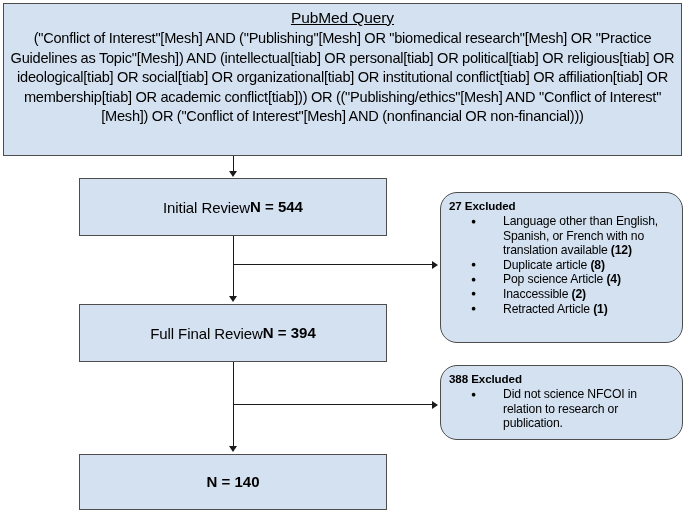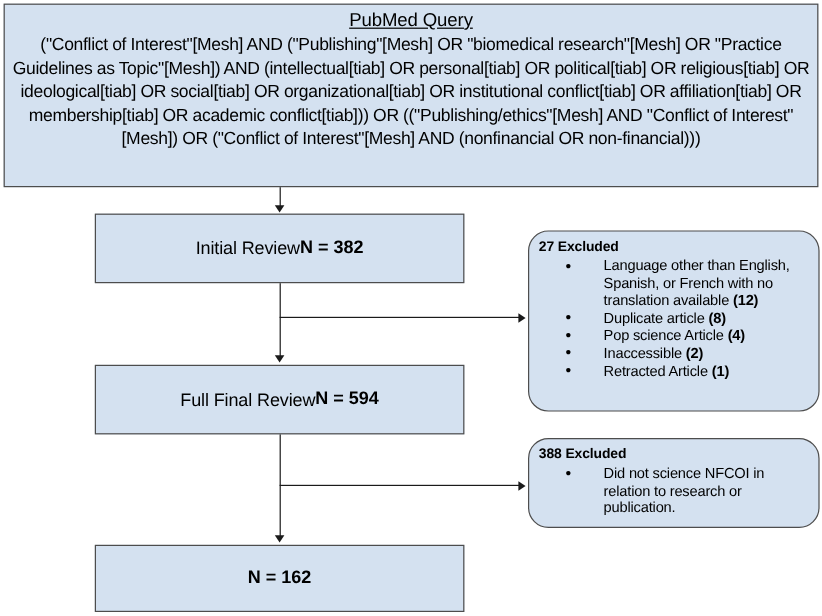--- a/index.html
+++ b/index.html
@@ -146,21 +146,21 @@
   <div class="box" id="query-box">
     <span id="query-title">PubMed Query</span>
     <span id="query-text">("Conflict of Interest"[Mesh] AND ("Publishing"[Mesh] OR "biomedical research"[Mesh] OR "Practice Guidelines as Topic"[Mesh]) AND (intellectual[tiab] OR personal[tiab] OR political[tiab] OR religious[tiab] OR ideological[tiab] OR social[tiab] OR organizational[tiab] OR institutional conflict[tiab] OR affiliation[tiab] OR membership[tiab] OR academic conflict[tiab])) OR (("Publishing/ethics"[Mesh] AND "Conflict of Interest"[Mesh]) OR ("Conflict of Interest"[Mesh] AND (nonfinancial OR non-financial)))</span>
   </div>
 
   <div class="v-line" style="left:232.5px; top:156px; height:17px;"></div>
   <div class="arrow-down" style="left:229px; top:171px;"></div>
 
   <div class="box stage-box" id="stage-initial">
     <span class="stage-label">Initial Review</span>
-    <span class="stage-count">N = 382</span>
+    <span class="stage-count">N = 544</span>
   </div>
 
   <div class="v-line" style="left:232.5px; top:236px; height:61px;"></div>
   <div class="arrow-down" style="left:229px; top:296px;"></div>
 
   <div class="h-line" style="left:232.5px; top:264px; width:201px;"></div>
   <div class="arrow-right" style="left:432px; top:260.5px;"></div>
 
   <div class="box excl-box" id="excl-box-1">
     <span class="excl-title">27 Excluded</span>
@@ -168,33 +168,33 @@
       <li><span>Language other than English, Spanish, or French with no translation available</span> <b>(12)</b></li>
       <li><span>Duplicate article</span> <b>(8)</b></li>
       <li><span>Pop science Article</span> <b>(4)</b></li>
       <li><span>Inaccessible</span> <b>(2)</b></li>
       <li><span>Retracted Article</span> <b>(1)</b></li>
     </ul>
   </div>
 
   <div class="box stage-box" id="stage-fulltext">
     <span class="stage-label">Full Final Review</span>
-    <span class="stage-count">N = 594</span>
+    <span class="stage-count">N = 394</span>
   </div>
 
   <div class="v-line" style="left:232.5px; top:362px; height:85px;"></div>
   <div class="arrow-down" style="left:229px; top:446px;"></div>
 
   <div class="h-line" style="left:232.5px; top:404px; width:201px;"></div>
   <div class="arrow-right" style="left:432px; top:400.5px;"></div>
 
   <div class="box excl-box" id="excl-box-2">
     <span class="excl-title">388 Excluded</span>
     <ul class="excl-list">
       <li><span>Did not science NFCOI in relation to research or publication.</span></li>
     </ul>
   </div>
 
   <div class="box stage-box" id="stage-final">
-    <span class="stage-count">N = 162</span>
+    <span class="stage-count">N = 140</span>
   </div>
 
 </div>
 
 </body></html>

